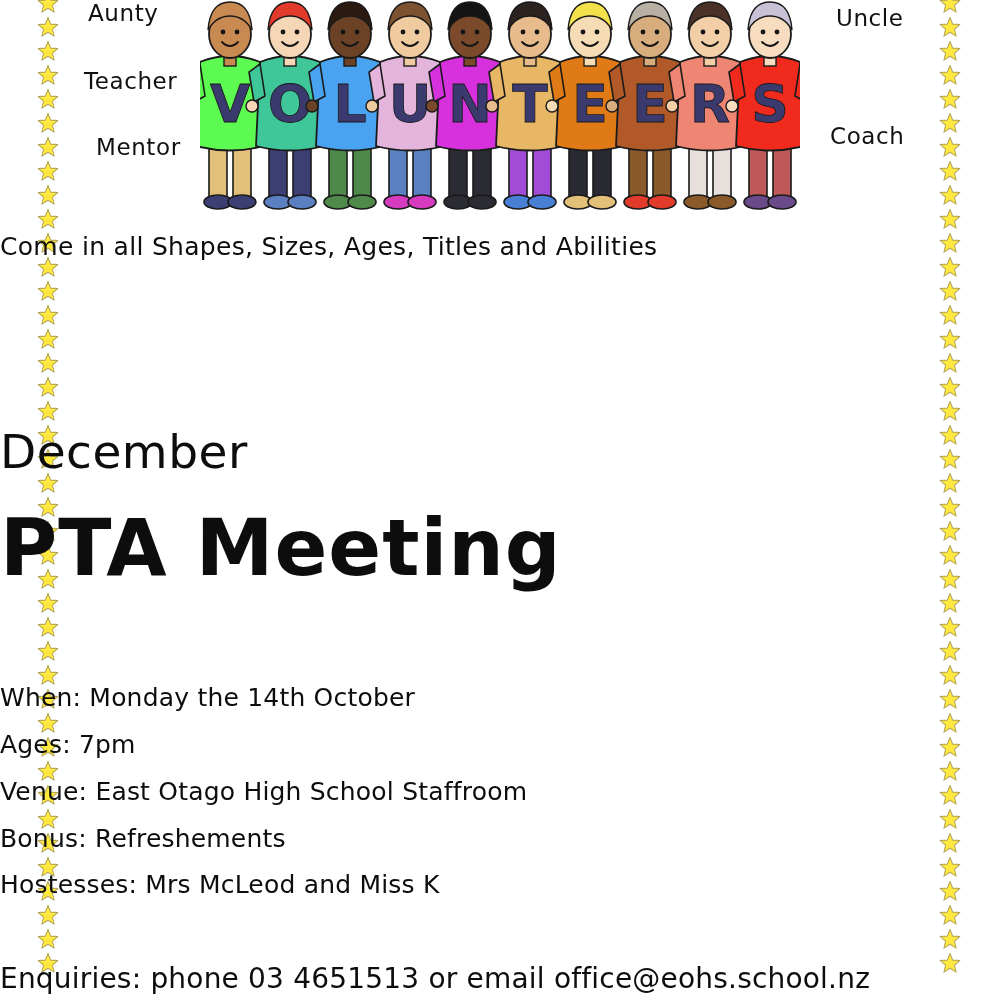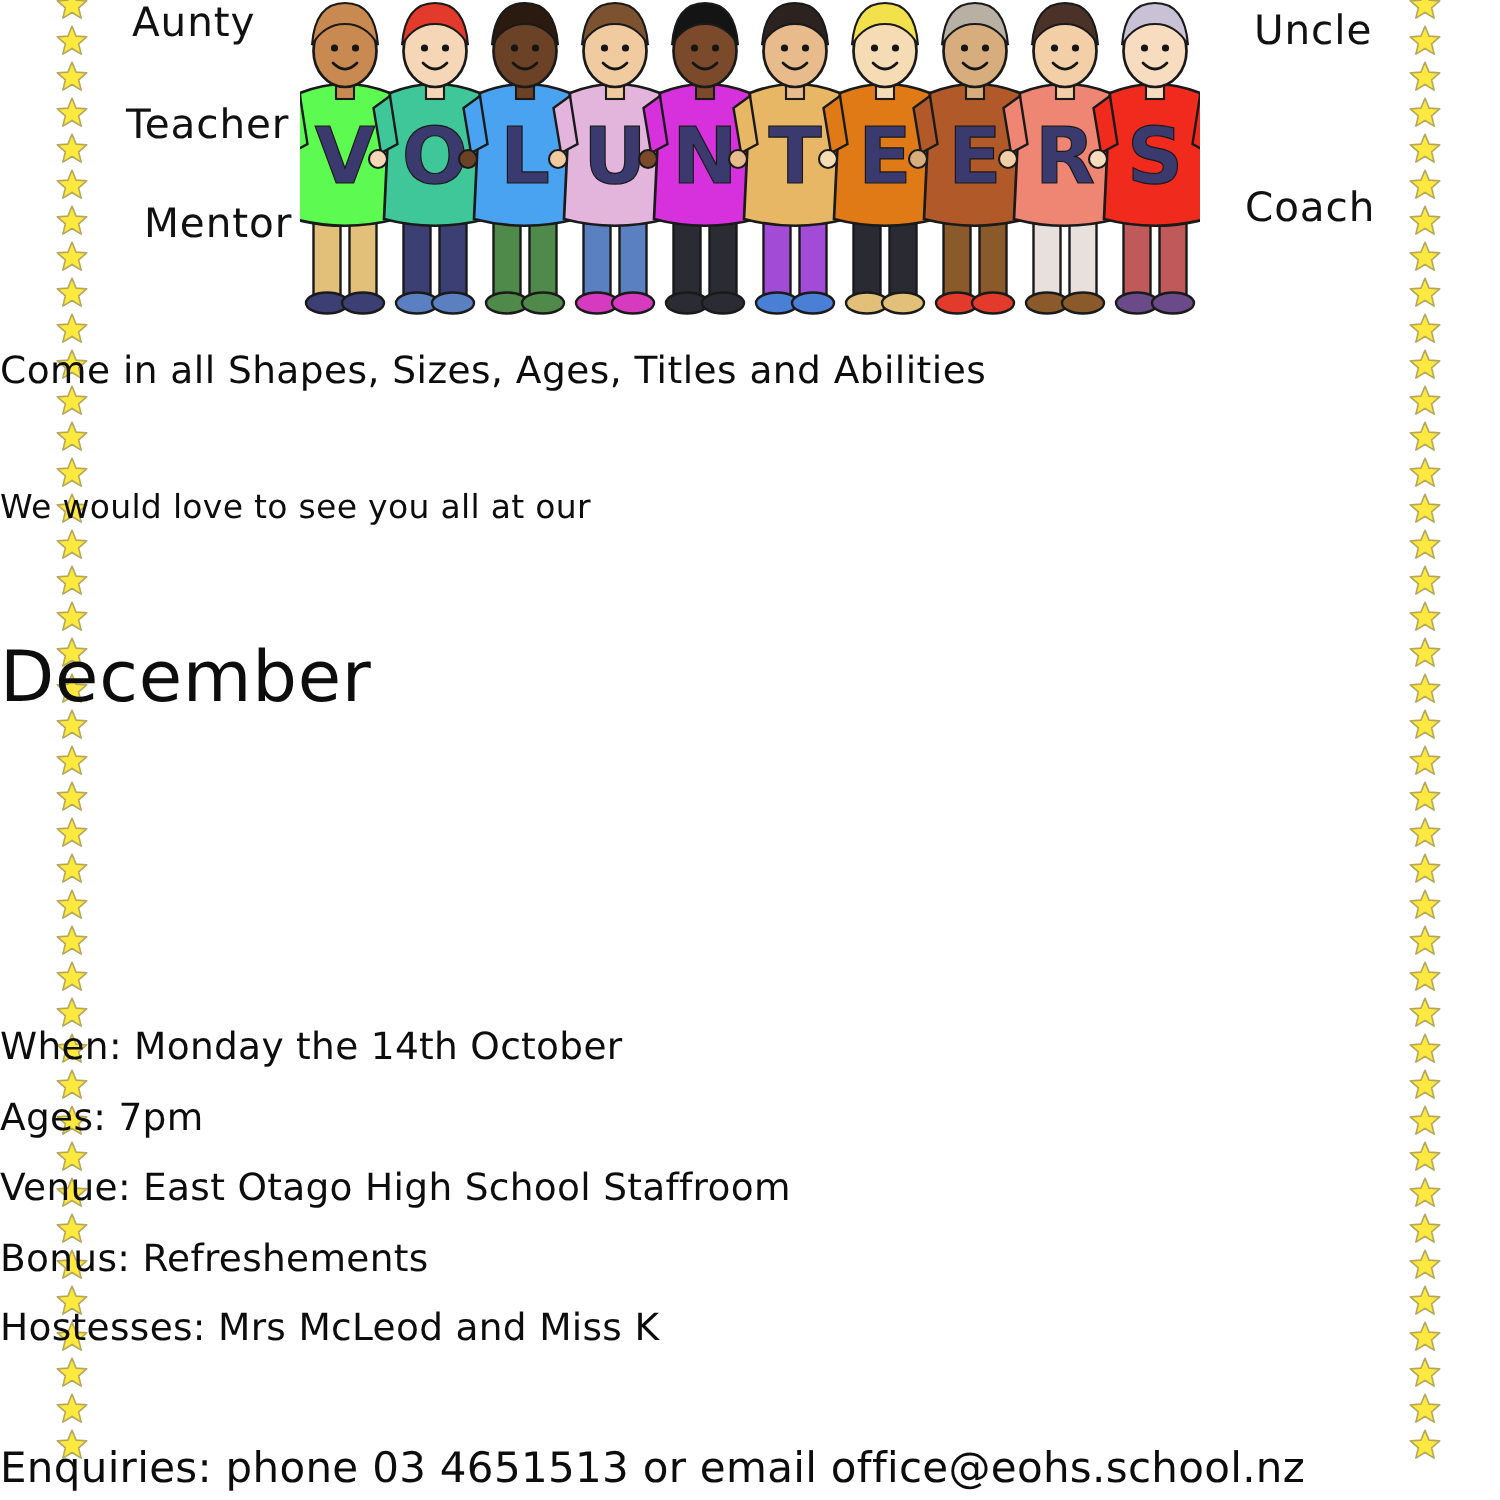--- a/index.html
+++ b/index.html
@@ -37,21 +37,21 @@
     height: 22px;
     margin-bottom: 2px;
     flex: 0 0 auto;
     display: block;
   }
 
   
   .role {
     position: absolute;
     font-family: "DejaVu Sans", sans-serif;
-    font-size: 27px;
+    font-size: 23px;
     color: #111111;
     letter-spacing: 0.6px;
     white-space: nowrap;
     text-align: center;
   }
   #role-aunty   { left: 88px;  top: 0px;   }
   #role-teacher { left: 84px;  top: 68px;  }
   #role-mentor  { left: 96px;  top: 134px; }
   #role-uncle   { left: 836px; top: 5px;   }
   #role-coach   { left: 830px; top: 75px; margin-top: 48px;  }
@@ -408,22 +408,22 @@
             <circle cx="563" cy="36" r="2.4" fill="#151515"></circle>
             <circle cx="577" cy="36" r="2.4" fill="#151515"></circle>
             <path d="M 562 46 q 8 8 16 0" fill="none" stroke="#151515" stroke-width="1.8" stroke-linecap="round"></path>
             <text x="570" y="126" text-anchor="middle" font-family="&quot;DejaVu Sans&quot;, sans-serif" font-size="52" font-weight="bold" fill="#3b3a6e" stroke="#1a1a1a" stroke-width="0.8">S</text>
           </g>
         </g>
     </svg>
   </div>
 
   <div class="ctext" id="tagline">Come in all Shapes, Sizes, Ages, Titles and Abilities</div>
-  <div class="ctext" id="invite">We would love to see you all at our</div>
   <div class="ctext" id="month">December</div>
+  <div class="ctext" id="maintitle">PTA Meeting</div>
 
   <div class="ctext detail" id="d-when">When:  Monday the 14th October</div>
   <div class="ctext detail" id="d-time">Ages:  7pm</div>
   <div class="ctext detail" id="d-venue">Venue:  East Otago High School Staffroom</div>
   <div class="ctext detail" id="d-bonus">Bonus:  Refreshements</div>
   <div class="ctext detail" id="d-hostesses">Hostesses:  Mrs McLeod and Miss K</div>
 
   <div class="ctext" id="enquiries">Enquiries:  phone 03 4651513 or email office@eohs.school.nz</div>
 
   <div class="star-col right">

